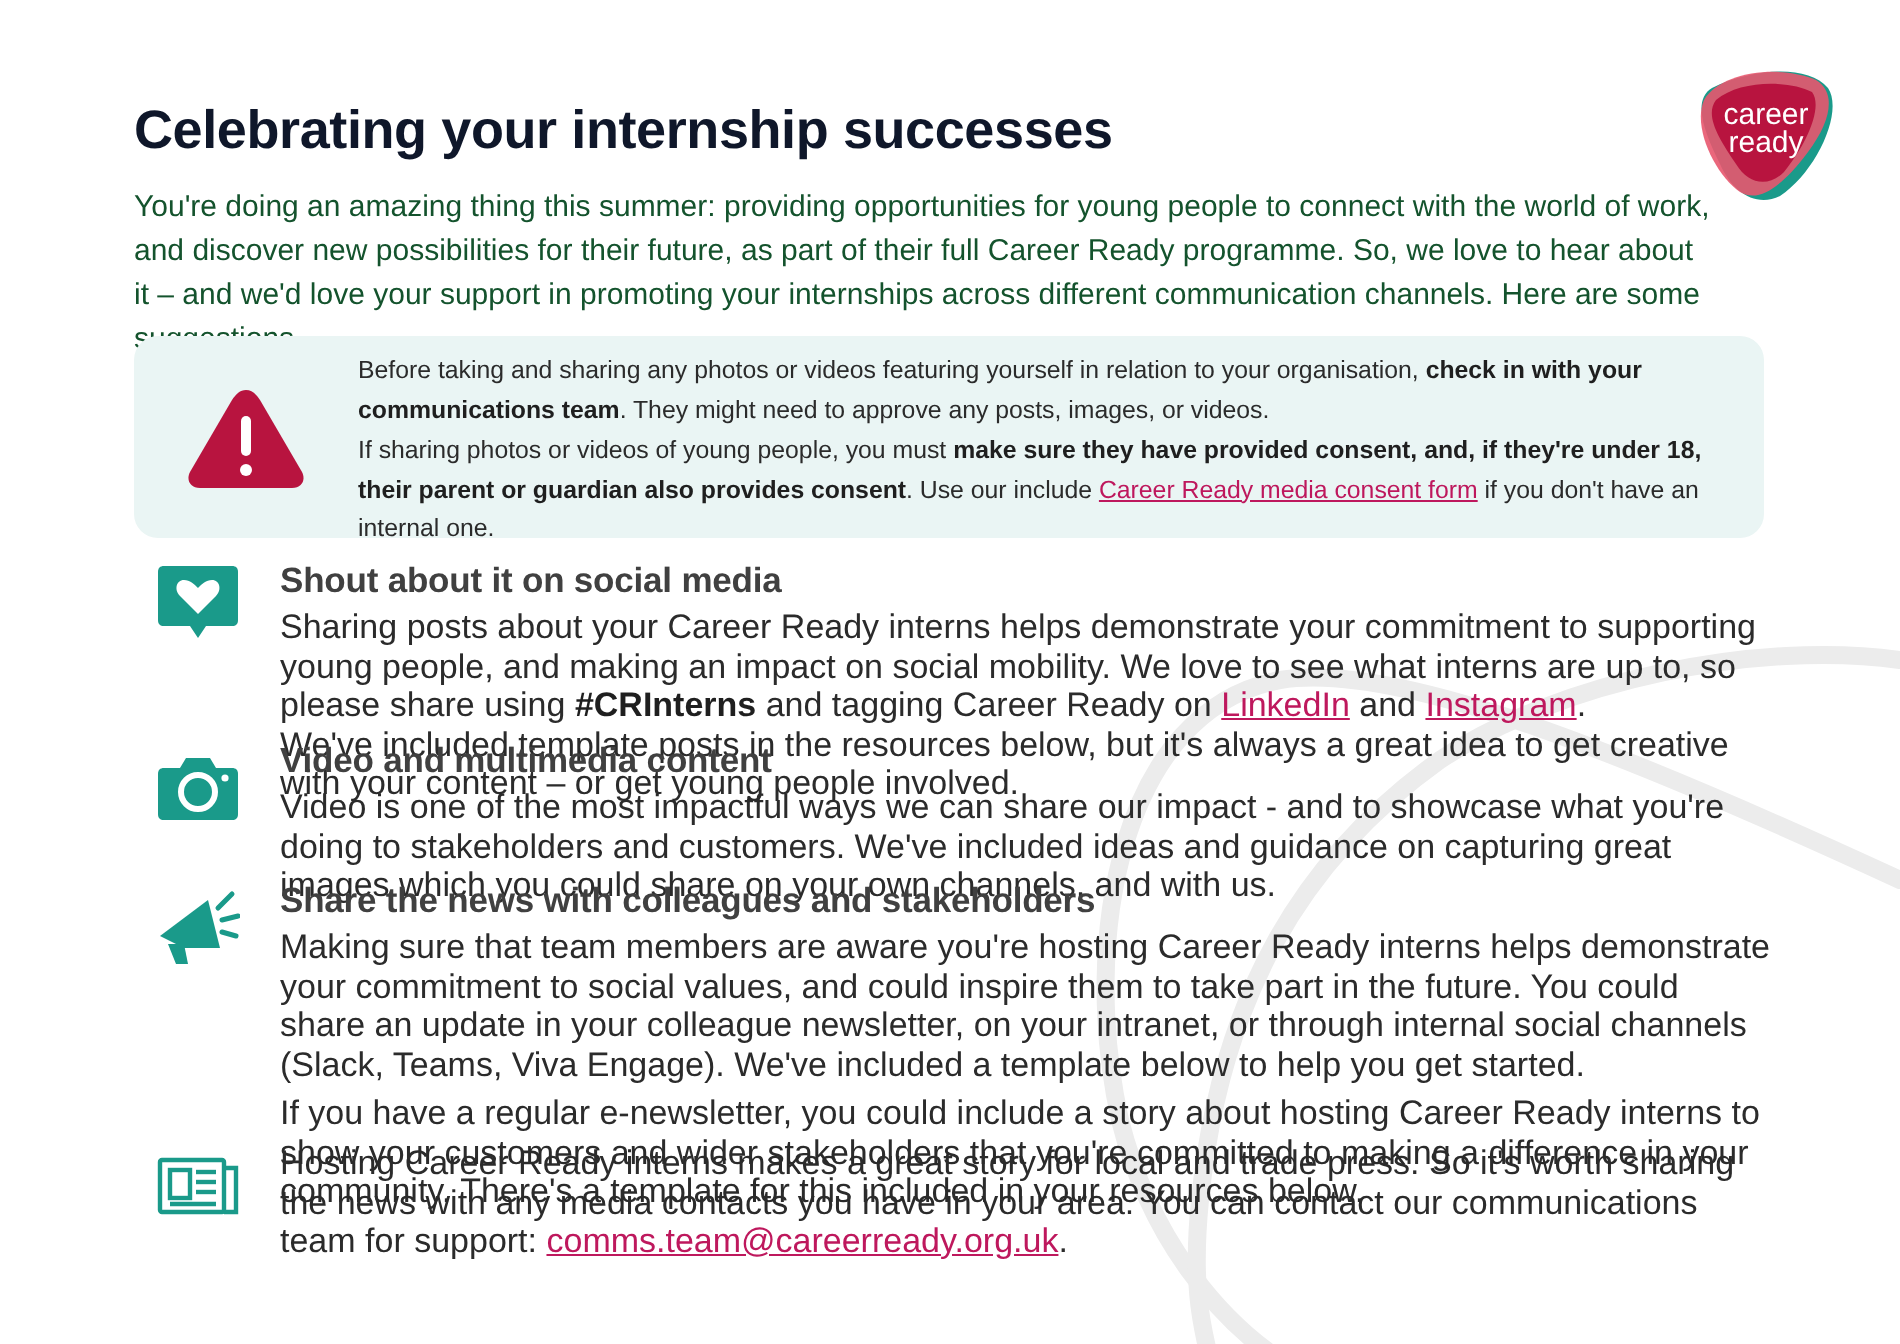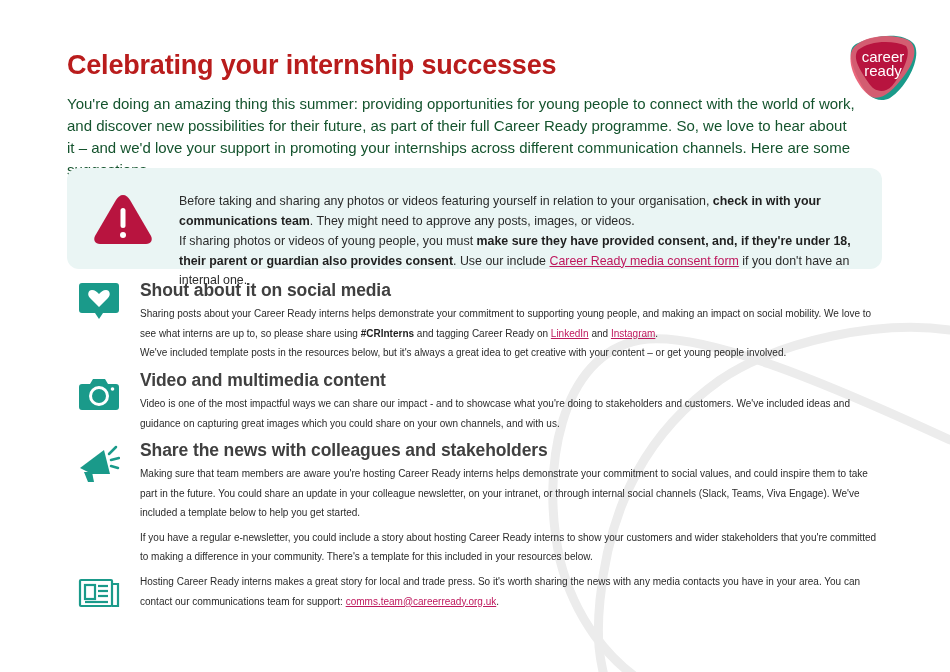--- a/index.html
+++ b/index.html
@@ -5,46 +5,46 @@
   html, body { margin:0; padding:0; }
   body {
     width:950px; height:672px; overflow:hidden; position:relative;
     background:#ffffff; color:#2b2b2b;
     font-family:"Liberation Sans", "DejaVu Sans", sans-serif;
   }
   .bg-swirl { position:absolute; left:0; top:0; width:950px; height:672px; pointer-events:none; z-index:0; }
   .page { position:relative; z-index:1; }
   .title {
     position:absolute; left:67px; top:50px; margin:0;
-    font-size:27px; font-weight:bold; color:#b91c1c; letter-spacing:-0.2px;
+    font-size:27px; font-weight:bold; color:#0f172a; letter-spacing:-0.2px;
   }
   .logo { position:absolute; left:846px; top:30px; width:74px; height:74px; }
   .intro {
     position:absolute; left:67px; top:93px; width:790px; margin:0;
     font-size:15px; line-height:22px; color:#14532d;
   }
   .callout {
     position:absolute; left:67px; top:168px; width:815px; height:101px;
     background:#eaf5f4; border-radius:12px;
   }
   .callout .warn { position:absolute; left:25px; top:24px; width:62px; height:54px; }
   .callout .ctext {
-    position:absolute; left:112px; top:24px; width:690px;
+    position:absolute; left:112px; top:8px; width:690px;
     font-size:12.4px; line-height:19.5px; color:#2b2b2b;
   }
   .callout p { margin:0 0 1px 0; }
   .callout b { color:#1f1f1f; }
   a.link { color:#be185d; text-decoration:underline; }
   .section { position:absolute; left:78px; width:800px; }
   .section .icon { position:absolute; left:0; top:2px; width:42px; height:40px; }
   .section .body { position:absolute; left:62px; top:0; width:745px; }
   .section h2 {
     margin:0 0 3px 0; font-size:17.5px; font-weight:bold; color:#404040; letter-spacing:-0.1px;
   }
-  .section p { margin:0 0 5px 0; font-size:10px; line-height:19.5px; color:#2b2b2b; }
+  .section p { margin:0 0 5px 0; font-size:17px; line-height:19.5px; color:#2b2b2b; }
   .section b { color:#1f1f1f; }
 </style>
 </head>
 <body>
 
 <svg class="bg-swirl" viewBox="0 0 950 672">
   <g fill="none" stroke="#ececec" stroke-width="9" stroke-linecap="round">
     <path d="M950 440 C 820 380, 700 330, 640 340 C 560 355, 540 470, 560 560 C 575 620, 610 660, 640 680"></path>
     <path d="M950 330 C 880 320, 780 340, 720 380 C 650 430, 610 500, 600 600 C 596 640, 600 660, 605 680"></path>
   </g>

